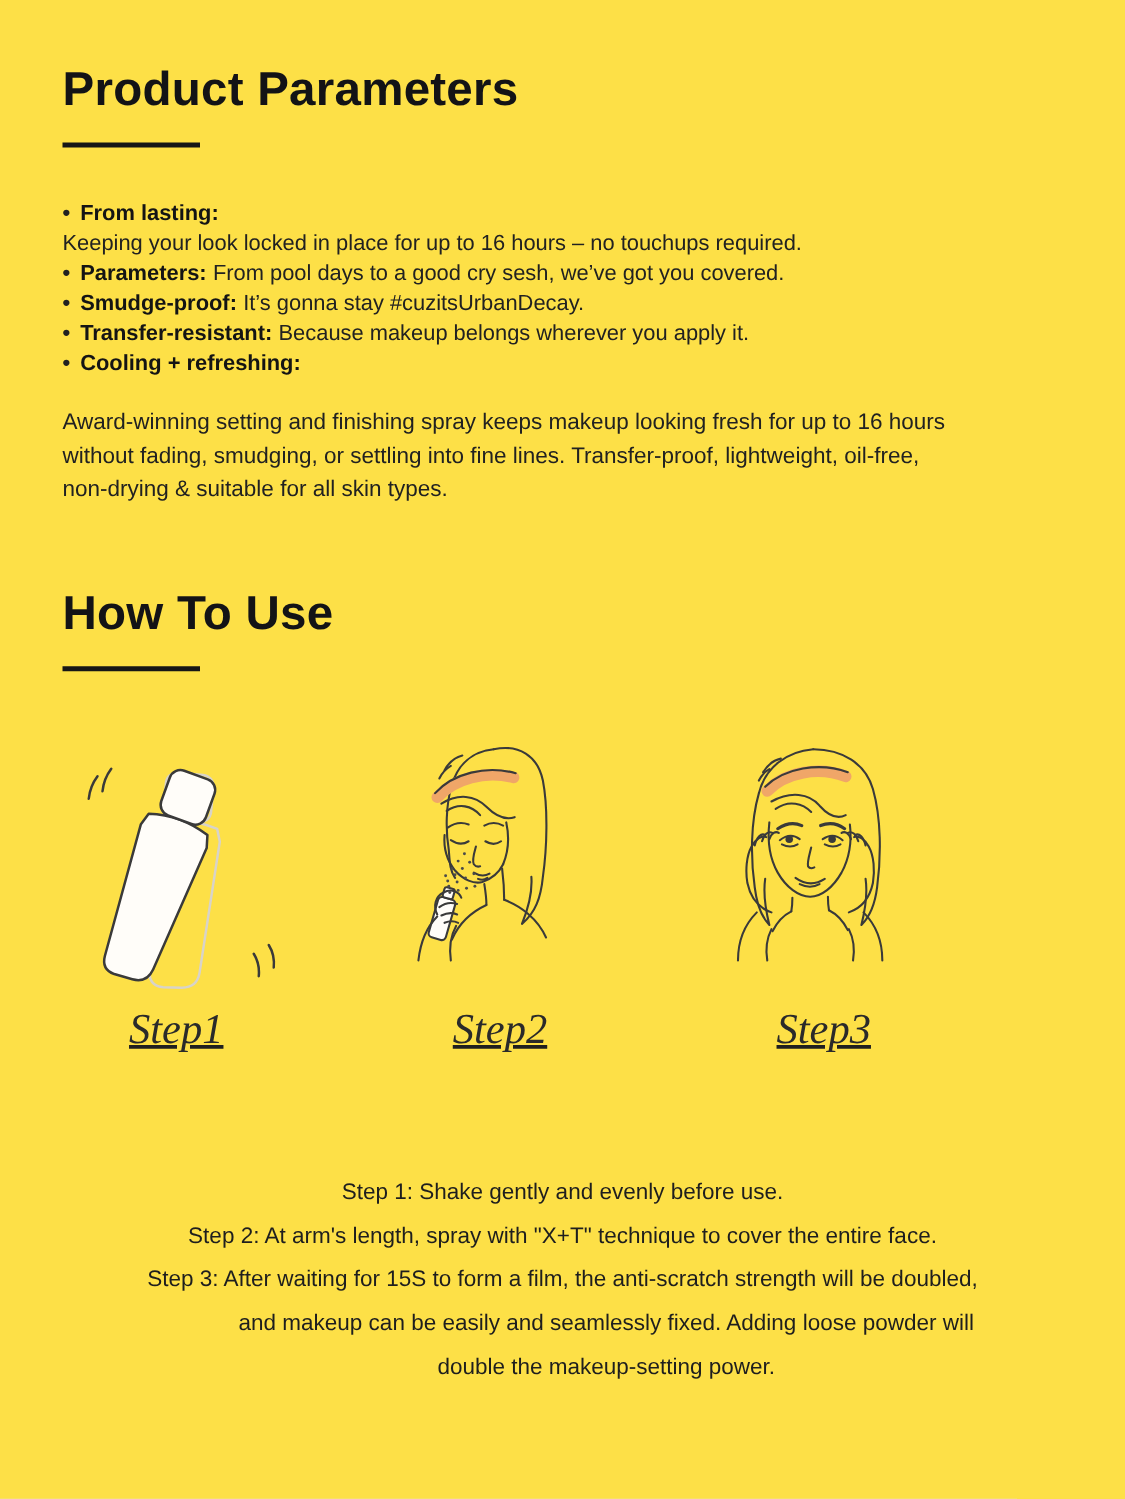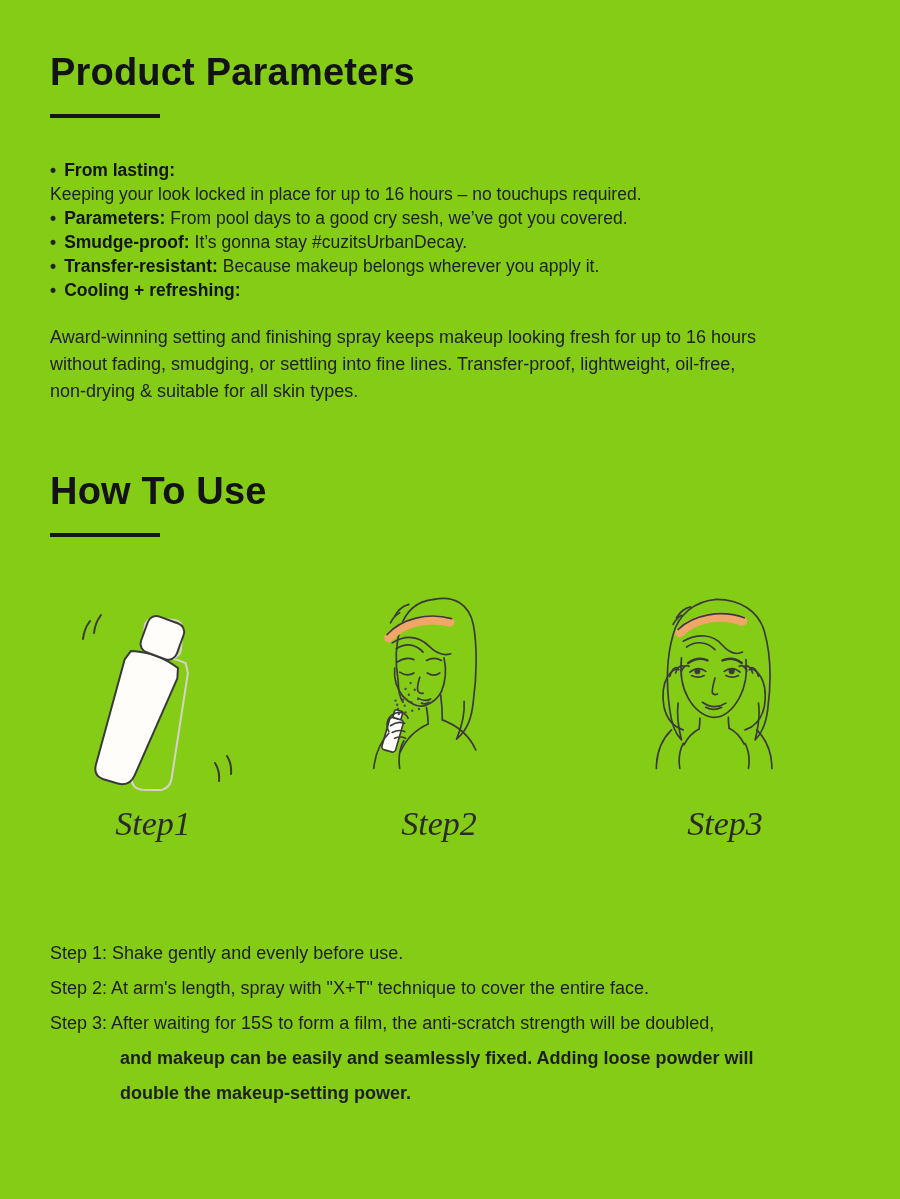--- a/index.html
+++ b/index.html
@@ -1,46 +1,46 @@
 <!DOCTYPE html>
 <html><head>
 <meta charset="utf-8">
 <style>
   * { margin:0; padding:0; box-sizing:border-box; }
   body { background:#e9e9e9; }
   .page {
     width:900px; height:1199px; margin:0 auto; position:relative;
-    background:#84cc16; overflow:hidden;
+    background:#fde047; overflow:hidden;
     font-family:"Liberation Sans", sans-serif; color:#1f1f1f;
   }
   .content { padding:50px 50px 0 50px; }
   .section-title {
     font-size:38px; line-height:44px; font-weight:700; color:#131316;
     letter-spacing:0.2px;
   }
   .rule { width:110px; height:4px; background:#161616; margin-top:20px; }
   .features { margin-top:40px; font-size:17.5px; line-height:24px; color:#212121; }
   .bline { white-space:nowrap; }
   .bdot { font-weight:700; margin-right:8px; }
   .bline b { margin-right:5px; color:#141414; }
   .para { margin-top:22px; font-size:18px; line-height:27px; color:#212121; }
   .h2-wrap { margin-top:64px; }
   .steps-row {
-    margin-top:54px; padding-left:28px;
-    display:flex; column-gap:36px;
+    margin-top:54px; padding-left:16px;
+    display:flex; column-gap:9px;text-decoration:underline;
   }
   .step-col { width:250px; text-align:center; }
   .step-col svg { display:block; margin:0 auto; }
   .step-label {
     font-family:"Liberation Serif", serif; font-style:italic;
     font-size:34px; line-height:40px; color:#2a2a2a; margin-top:8px;
     font-weight:400;
   }
-  .instructions { margin-top:42px; font-size:18px; line-height:35px; color:#1e1e1e; }
-  .instr-line.cont { padding-left:70px;font-weight:bold; }
+  .instructions { margin-top:42px; font-size:18px; line-height:35px; color:#1e1e1e;text-align:center; }
+  .instr-line.cont { padding-left:70px; }
   .art { stroke:#3a3a3a; stroke-width:2; fill:none; stroke-linecap:round; stroke-linejoin:round; }
   .art-ghost { stroke:#d8d3c9; stroke-width:2; fill:none; stroke-linecap:round; stroke-linejoin:round; }
   .art-thick { stroke-width:3; }
   .mist { fill:#4a4a4a; stroke:none; }
 </style>
 </head>
 <body>
 
 <div class="page">
   <div class="content">

